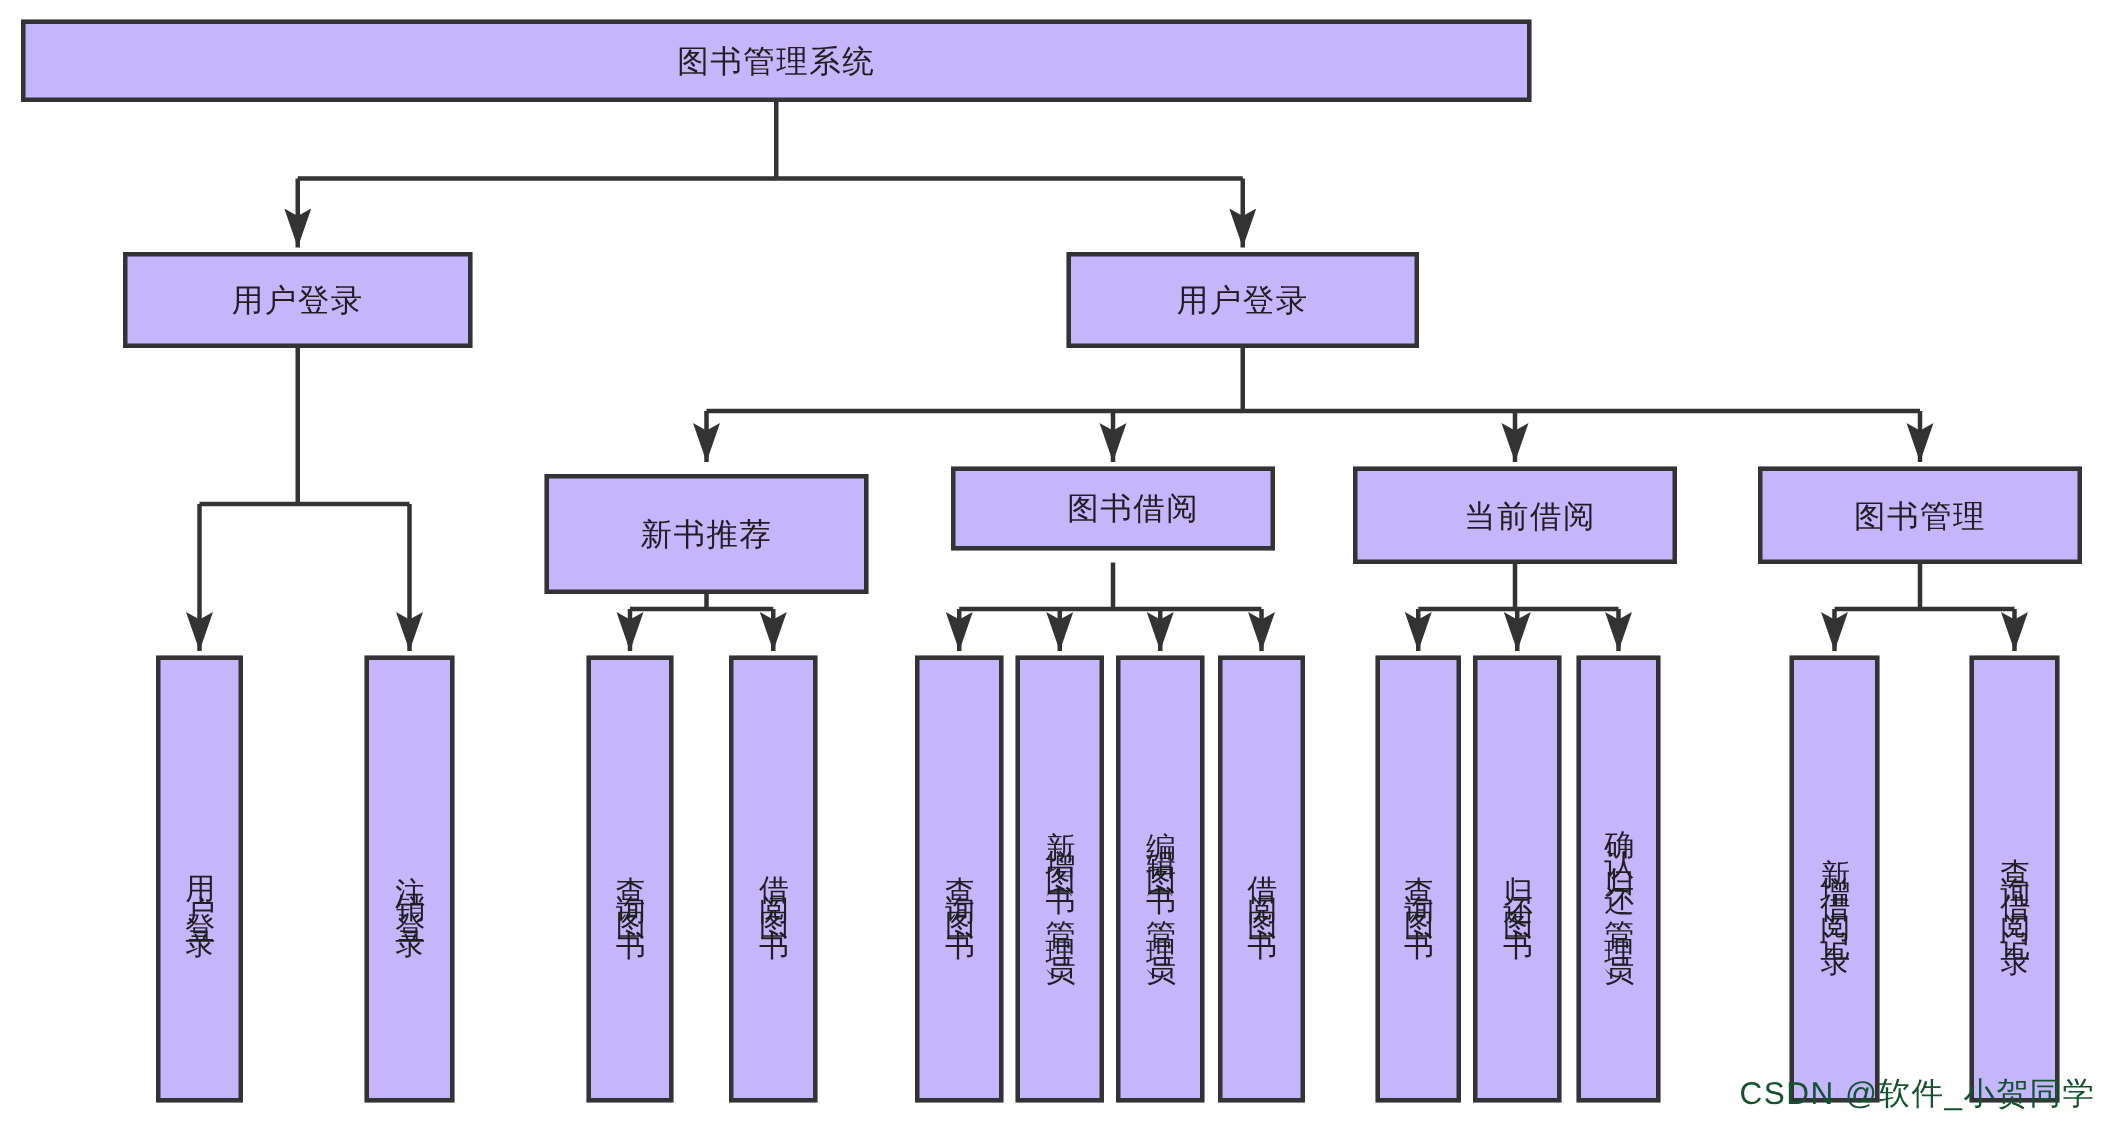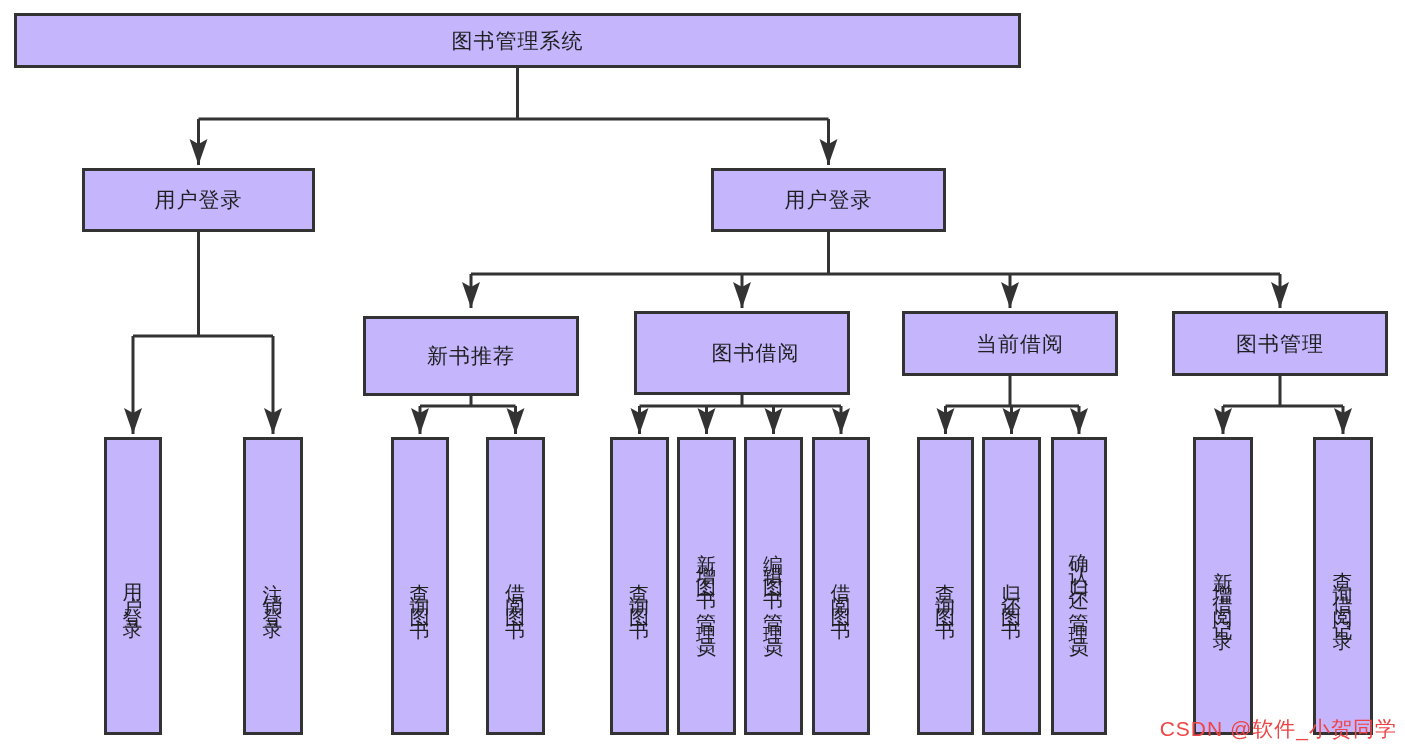--- a/index.html
+++ b/index.html
@@ -13,21 +13,21 @@
   .box{
     position:absolute;box-sizing:border-box;border:3px solid #333333;background:#c4b5fd;
     display:flex;align-items:center;justify-content:center;
   }
   .h-label{font-size:21px;letter-spacing:1px;white-space:nowrap;}
   .v-label{
     writing-mode:vertical-lr;text-orientation:mixed;
     font-size:20px;line-height:1;letter-spacing:12px;margin-bottom:-12px;white-space:nowrap;
   }
   .watermark{
-    position:absolute;right:8px;bottom:4px;font-size:21px;color:#ef4444;
+    position:absolute;right:8px;bottom:4px;font-size:21px;color:#14532d;
     letter-spacing:1px;white-space:nowrap;
   }
 </style>
 </head>
 <body>
 
 <div class="canvas">
 
   <svg class="wires" viewBox="0 0 1405 747" aria-hidden="true">
     <defs>
@@ -69,21 +69,21 @@
   <div class="box" style="left:82px;top:168px;width:233px;height:64px;">
     <span class="h-label">用户登录</span>
   </div>
   <div class="box" style="left:711px;top:168px;width:235px;height:64px;">
     <span class="h-label">用户登录</span>
   </div>
 
   <div class="box" style="left:363px;top:316px;width:216px;height:80px;font-family:Liberation Mono, monospace;">
     <span class="h-label">新书推荐</span>
   </div>
-  <div class="box" style="left:634px;top:311px;width:216px;height:84px;padding-left:27px;">
+  <div class="box" style="left:634px;top:311px;width:216px;height:56px;padding-left:27px;">
     <span class="h-label">图书借阅</span>
   </div>
   <div class="box" style="left:902px;top:311px;width:216px;height:65px;padding-left:20px;">
     <span class="h-label">当前借阅</span>
   </div>
   <div class="box" style="left:1172px;top:311px;width:216px;height:65px;">
     <span class="h-label">图书管理</span>
   </div>
 
   <div class="box" style="left:104px;top:437px;width:58px;height:298px;">

